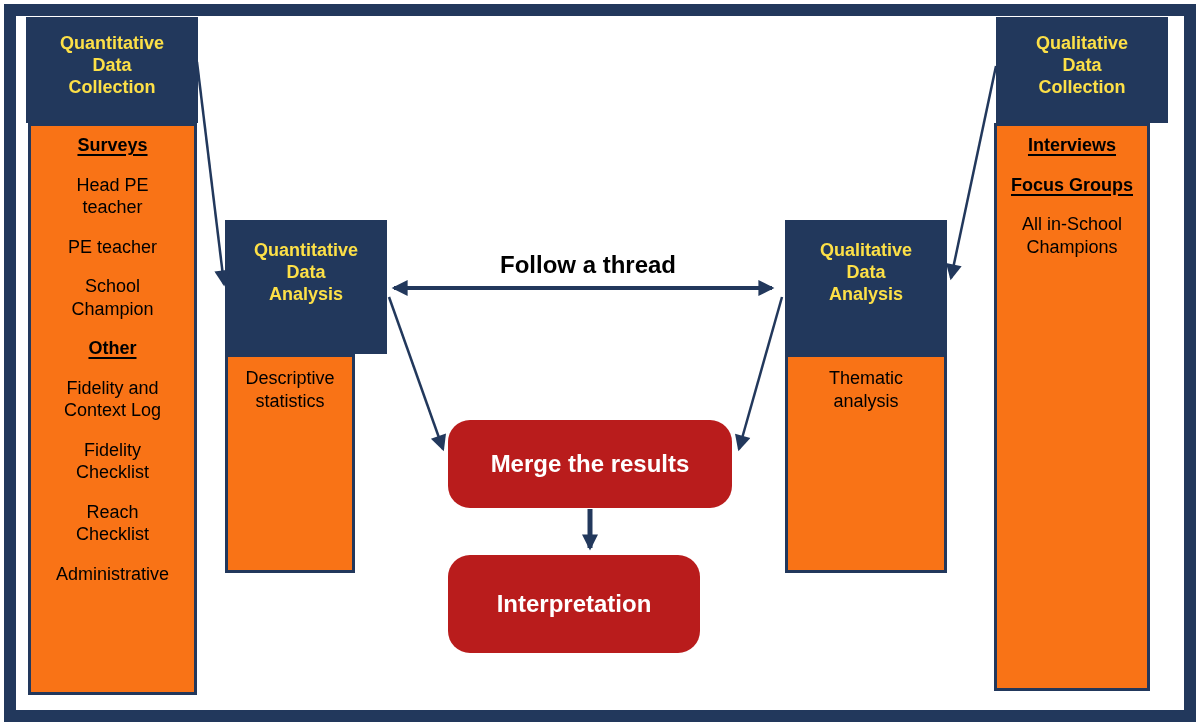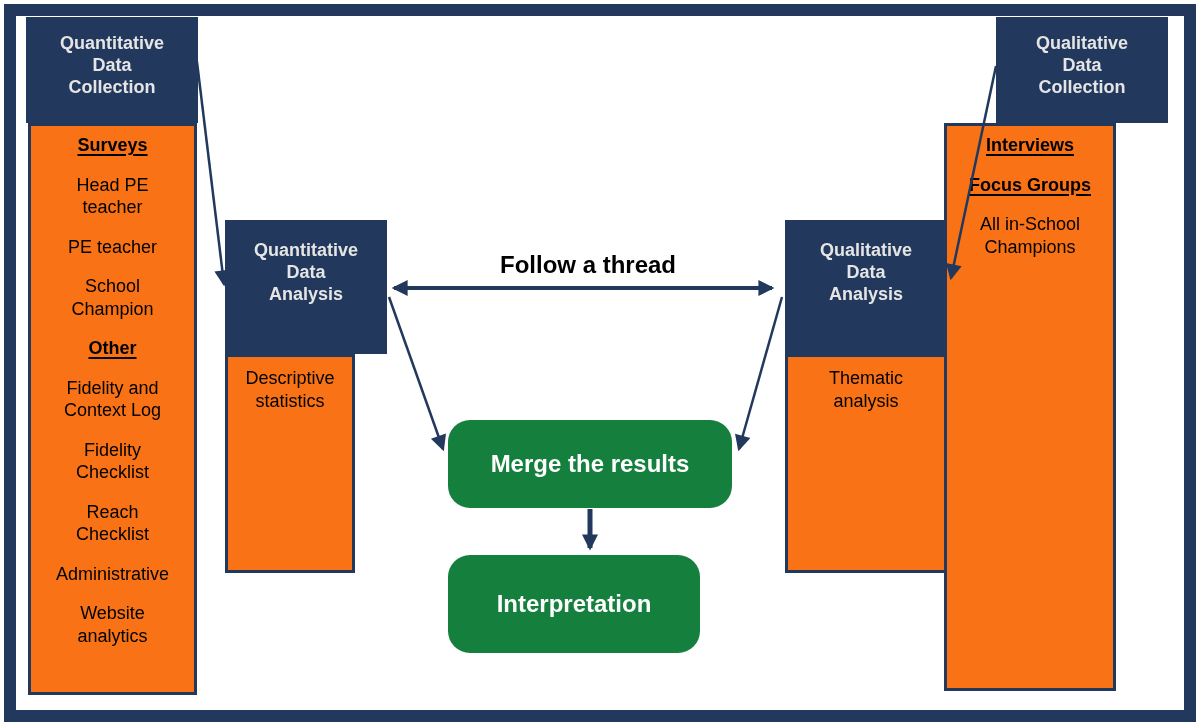--- a/index.html
+++ b/index.html
@@ -6,36 +6,36 @@
   .stage {
     position:relative; width:1200px; height:726px; background:#ffffff;
     font-family:"Liberation Sans","DejaVu Sans",sans-serif; color:#000;
     overflow:hidden;
   }
   .frame {
     position:absolute; left:4px; top:4px; width:1192px; height:718px;
     border:12px solid #22385c; box-sizing:border-box; background:#ffffff;
   }
   .hdr {
-    position:absolute; background:#22385c; color:#e5e5e5; font-weight:bold;
+    position:absolute; background:#22385c; color:#fde047; font-weight:bold;
     font-size:18px; line-height:22px; text-align:center; white-space:pre-line;
     box-sizing:border-box; display:flex; justify-content:center; align-items:flex-start;
   }
   .bodybox {
     position:absolute; background:#f97316; border:3px solid #22385c;
     box-sizing:border-box; text-align:center; font-size:18px; line-height:22.5px;
   }
   .col-item { margin:0 0 17px 0; white-space:pre-line; }
   .col-item.heading {
     font-weight:bold; text-decoration:underline;
     text-decoration-thickness:2px; text-underline-offset:3px;
   }
   .analysis-body-text { white-space:pre-line; }
   .pill {
-    position:absolute; background:#15803d; border-radius:22px; color:#ffffff;
+    position:absolute; background:#b91c1c; border-radius:22px; color:#ffffff;
     font-weight:bold; font-size:24px; display:flex; align-items:center;
     justify-content:center; box-sizing:border-box;
   }
   .thread-label {
     position:absolute; left:438px; top:250px; width:300px; height:30px;
     font-size:24px; line-height:30px; font-weight:bold; text-align:center; color:#000000;
   }
   .svg-overlay { position:absolute; left:0; top:0; pointer-events:none; }
 </style>
 </head>
@@ -58,30 +58,28 @@
     <p class="col-item">School
 Champion</p>
     <p class="col-item heading">Other</p>
     <p class="col-item">Fidelity and
 Context Log</p>
     <p class="col-item">Fidelity
 Checklist</p>
     <p class="col-item">Reach
 Checklist</p>
     <p class="col-item">Administrative</p>
-    <p class="col-item">Website
-analytics</p>
   </div>
 
   <div class="hdr" style="left:996px; top:17px; width:172px; height:106px; padding-top:15px;">
     <span>Qualitative
 Data
 Collection</span>
   </div>
-  <div class="bodybox" style="left:944px; top:123px; width:172px; height:568px; padding-top:8px;">
+  <div class="bodybox" style="left:994px; top:123px; width:156px; height:568px; padding-top:8px;">
     <p class="col-item heading">Interviews</p>
     <p class="col-item heading">Focus Groups</p>
     <p class="col-item">All in-School
 Champions</p>
   </div>
 
   <div class="hdr" style="left:225px; top:220px; width:162px; height:134px; padding-top:19px;">
     <span>Quantitative
 Data
 Analysis</span>

